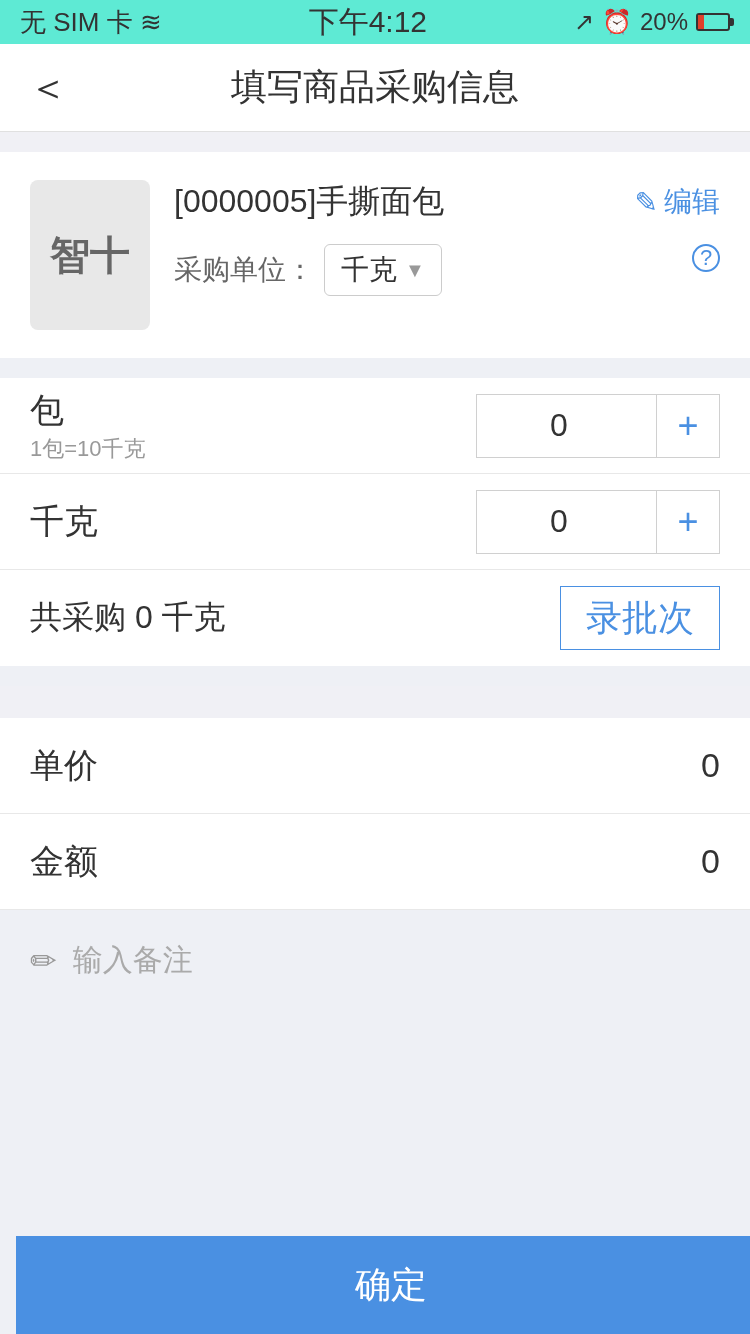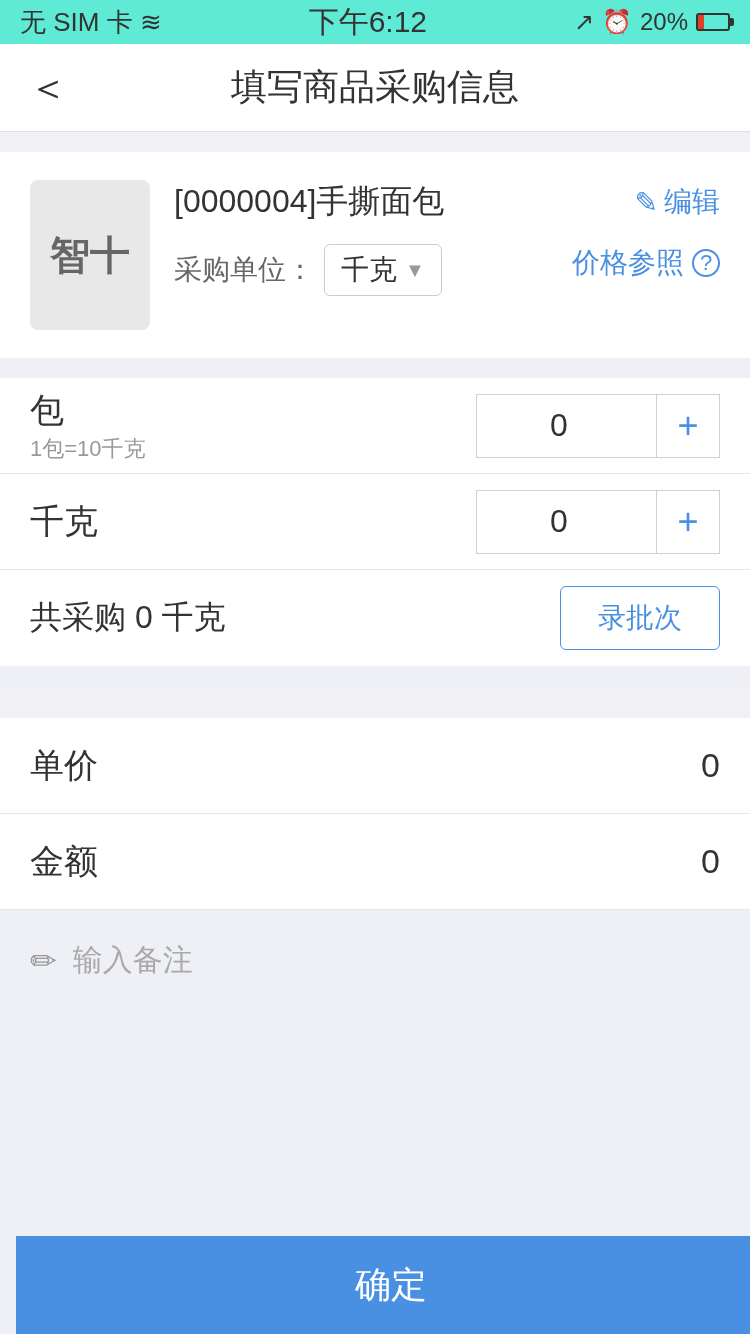--- a/index.html
+++ b/index.html
@@ -194,24 +194,24 @@
       background: #fff;
     }
     .summary-text {
       font-size: 32px;
       color: #333;
     }
     .batch-btn {
       width: 160px;
       height: 64px;
       border: 1px solid #4a90e2;
-      border-radius: 6px;
+      border-radius: 0;
       background: #fff;
       color: #4a90e2;
-      font-size: 28px;
+      font-size: 36px;
       display: flex;
       align-items: center;
       justify-content: center;
       cursor: pointer;
       margin-left: 14px;
     }
 
     
     .detail-section {
       background: #fff;
@@ -281,21 +281,21 @@
       padding-bottom: 98px;
     }
   </style>
 </head>
 <body>
 
 <div class="page-content">
 
   <div class="status-bar">
     <span class="status-left">无 SIM 卡 ≋</span>
-    <span class="status-center">下午6:12</span>
+    <span class="status-center">下午4:12</span>
     <span class="status-right">
       <span>↗</span>
       <span>⏰</span>
       <span>20%</span>
       <span style="display:inline-block;width:34px;height:18px;border:2px solid #333;border-radius:3px;position:relative;">
         <span style="display:block;width:20%;height:100%;background:#e0402a;"></span>
         <span style="position:absolute;right:-6px;top:3px;width:4px;height:8px;background:#333;border-radius:0 2px 2px 0;"></span>
       </span>
     </span>
   </div>
@@ -304,36 +304,35 @@
     <span class="nav-back">＜</span>
     <span class="nav-title">填写商品采购信息</span>
   </div>
 
   <div class="product-card">
     <div class="product-image">
       <span class="product-image-text">智十</span>
     </div>
     <div class="product-info">
       <div class="product-name-row">
-        <span class="product-name">[0000004]手撕面包</span>
+        <span class="product-name">[0000005]手撕面包</span>
         <span class="edit-btn">
           <span>✎</span>
           <span>编辑</span>
         </span>
       </div>
       <div class="unit-row">
         <div style="display:flex;align-items:center;">
           <span class="unit-label">采购单位：</span>
           <span class="unit-select">
             <span>千克</span>
             <span style="font-size:20px;color:#999;">▼</span>
           </span>
         </div>
         <span class="price-ref">
-          <span>价格参照</span>
           <span style="width:28px;height:28px;border:2px solid #4a90e2;border-radius:50%;display:inline-flex;align-items:center;justify-content:center;font-size:22px;">?</span>
         </span>
       </div>
     </div>
   </div>
 
   <div class="section-divider"></div>
 
   <div class="input-section">
 

